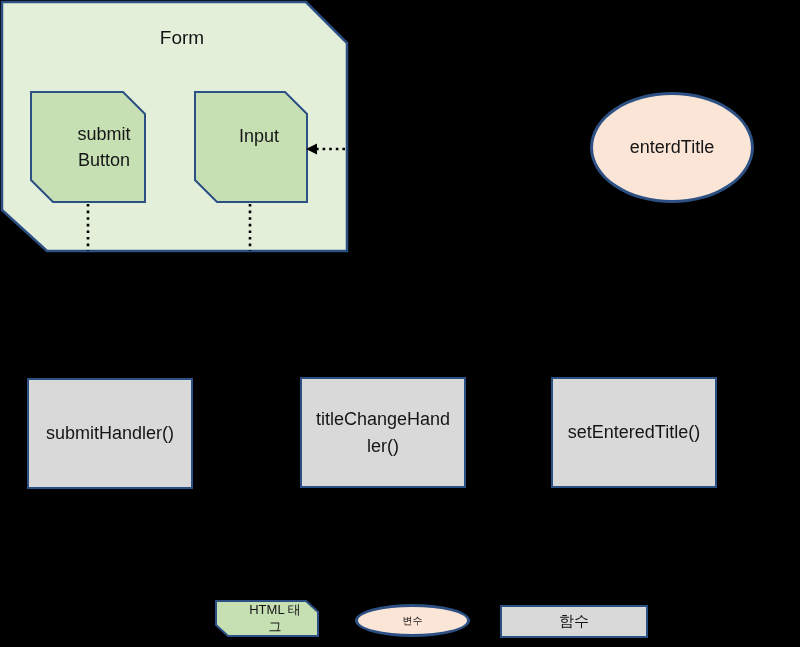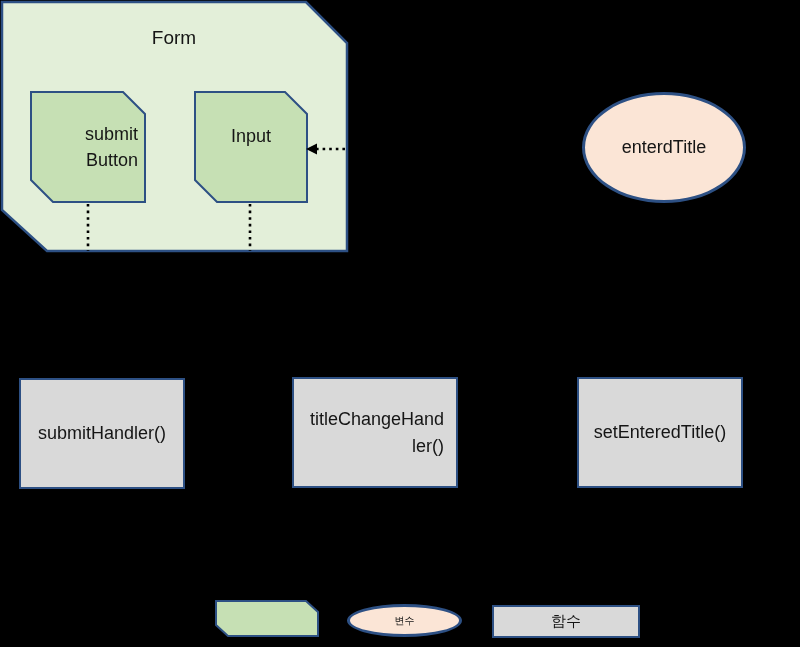--- a/index.html
+++ b/index.html
@@ -24,21 +24,21 @@
   .abs{position:absolute;}
 
   
   .form-poly{fill:var(--form-fill);stroke:var(--border);stroke-width:2.5;}
   .node-poly{fill:var(--node-fill);stroke:var(--border);stroke-width:2;}
   .dotted-line{stroke:var(--connector);stroke-width:2.6;stroke-dasharray:2.6 4;fill:none;}
   .arrow-head{fill:var(--connector);stroke:none;}
   .tag-poly{fill:var(--node-fill);stroke:var(--border);stroke-width:2;}
 
   
-  .label{display:flex;align-items:center;justify-content:center;text-align:right;}
+  .label{display:flex;align-items:center;justify-content:center;text-align:center;margin-left:8px;}
   .form-title{left:0;top:27px;width:348px;font-size:19px;justify-content:center;}
   .node-label{font-size:18px;line-height:1.45;}
   .lbl-submit{left:31px;top:92px;width:130px;height:110px;}
   .lbl-submit span{display:block;width:84px;}
   .lbl-input{left:195px;top:92px;width:112px;height:88px;}
 
   .ellipse{
     left:582px;top:92px;width:164px;height:111px;
     background:var(--ellipse-fill);
     border:3px solid var(--border);
@@ -48,21 +48,21 @@
 
   .fn-box{
     width:166px;height:111px;
     background:var(--box-fill);
     border:2px solid var(--border);
     font-size:18px;line-height:1.5;
   }
   .fn-1{left:19px;top:378px;}
   .fn-2{left:292px;top:377px;}
   .fn-2 span{display:inline-block;max-width:138px;word-break:break-all;}
-  .fn-3{left:577px;top:377px;}
+  .fn-3{left:543px;top:377px;}
 
   
   .legend-tag-svg{left:215px;top:600px;}
   .legend-tag-label{left:215px;top:600px;width:104px;height:37px;font-size:13px;line-height:1.25;}
   .legend-tag-label span{display:block;width:60px;}
   .legend-ellipse{
     left:347px;top:604px;width:115px;height:33px;
     background:var(--ellipse-fill);
     border:3px solid var(--border);
     border-radius:50%;
@@ -109,20 +109,23 @@
   <div class="abs label fn-box fn-2">
     <span>titleChangeHandler()</span>
   </div>
   <div class="abs label fn-box fn-3">
     <span>setEnteredTitle()</span>
   </div>
 
   <svg class="abs legend-tag-svg" width="104" height="37" viewBox="0 0 104 37">
     <polygon class="tag-poly" points="1,1 91,1 103,12 103,36 13,36 1,25"></polygon>
   </svg>
+  <div class="abs label legend-tag-label">
+    <span>HTML 태그</span>
+  </div>
 
   <div class="abs label legend-ellipse">
     <span>변수</span>
   </div>
 
   <div class="abs label legend-rect">
     <span>함수</span>
   </div>
 
 </div>

